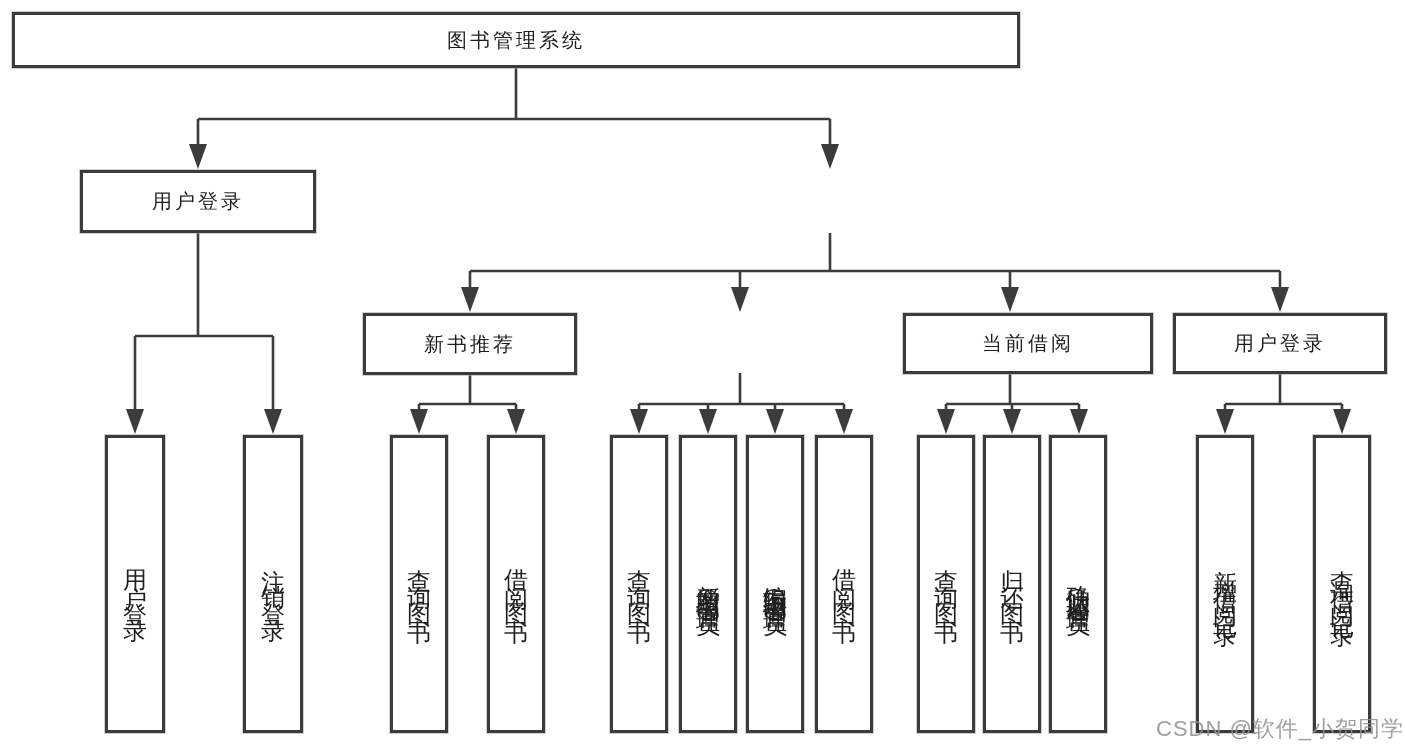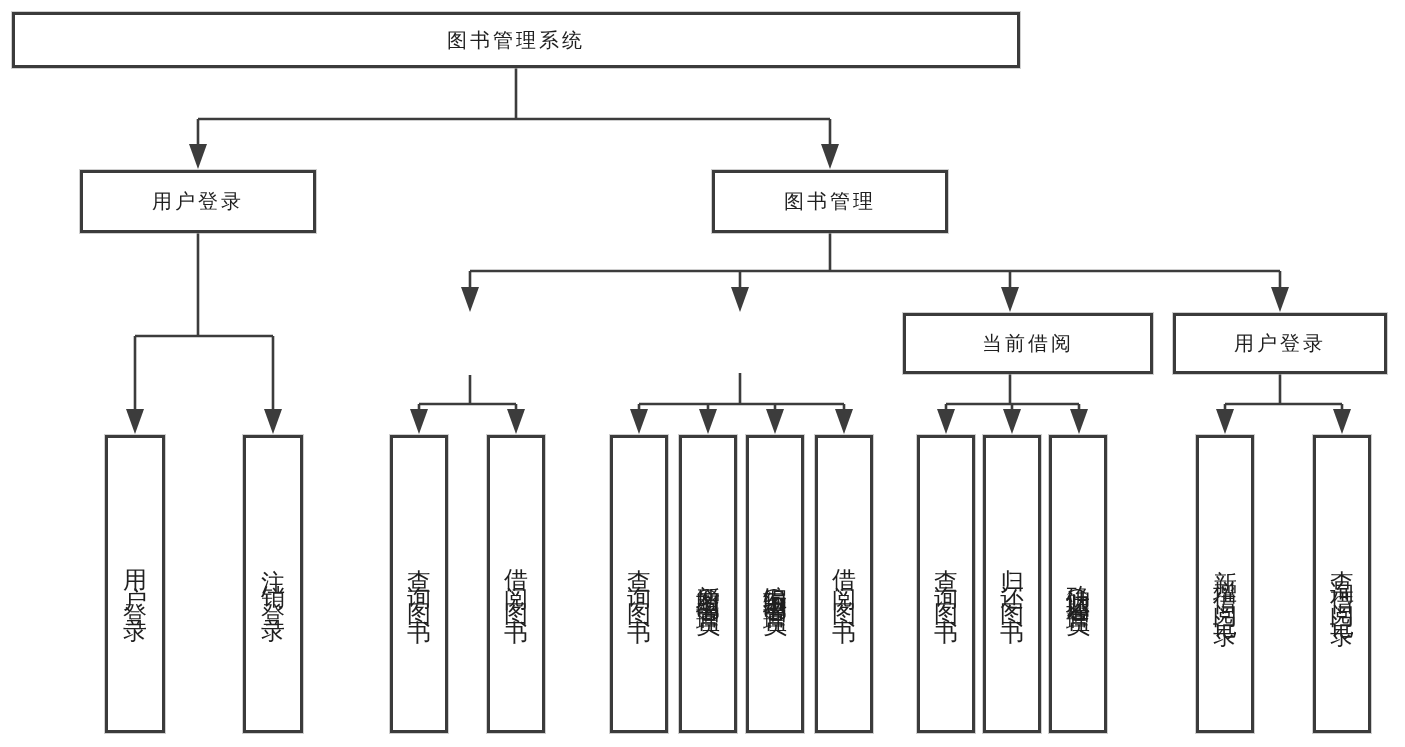--- a/index.html
+++ b/index.html
@@ -65,24 +65,24 @@
     </g>
   </svg>
 
   <div class="node h" style="left:12px; top:12px; width:1008px; height:56px">
     <span>图书管理系统</span>
   </div>
 
   <div class="node h" style="left:80px; top:170px; width:236px; height:63px">
     <span>用户登录</span>
   </div>
-  <div class="node h" style="left:712px; top:170px; width:236px; height:63px">
-    <span>图书管理</span>
+
+  <div class="node h" style="left:363px; top:313px; width:214px; height:62px">
+    <span>新书推荐</span>
   </div>
-
   <div class="node h" style="left:903px; top:313px; width:250px; height:61px">
     <span>当前借阅</span>
   </div>
   <div class="node h" style="left:1173px; top:313px; width:214px; height:61px">
     <span>用户登录</span>
   </div>
 
   <div class="node v" style="left:105px; top:435px; width:60px; height:298px">
     <span class="ls-wide">用户登录</span>
   </div>
@@ -120,14 +120,15 @@
     <span class="ls-tight">确认归还（管理员）</span>
   </div>
 
   <div class="node v" style="left:1196px; top:435px; width:58px; height:298px">
     <span class="ls-mid">新增借阅记录</span>
   </div>
   <div class="node v" style="left:1313px; top:435px; width:58px; height:298px">
     <span class="ls-mid">查询借阅记录</span>
   </div>
 
+  <div class="watermark">CSDN @软件_小贺同学</div>
 
 </div>
 
 </body></html>

